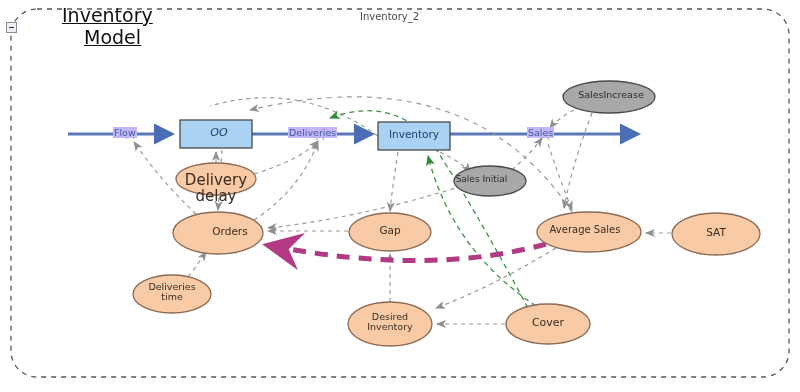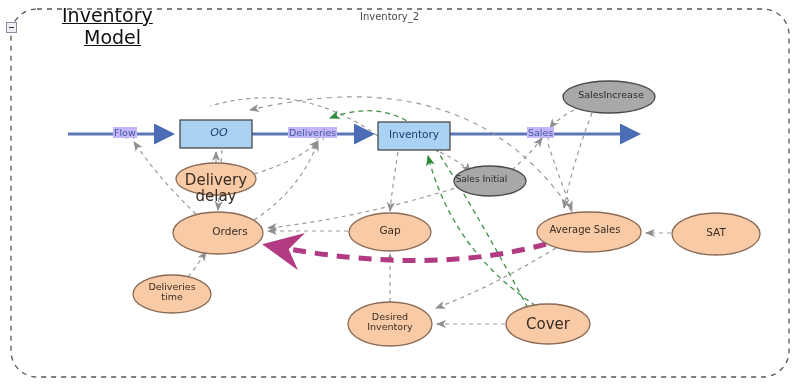--- a/index.html
+++ b/index.html
@@ -169,20 +169,20 @@
   <div class="node-label lbl-stock" style="left:180px;top:127px;width:78px;font-size:11px;">OO</div>
   <div class="node-label lbl-stock plain" style="left:378px;top:129px;width:72px;font-size:10.5px;">Inventory</div>
 
   <div class="node-label" style="left:166px;top:173px;width:100px;font-size:15px;">Delivery delay</div>
   <div class="node-label" style="left:173px;top:226px;width:114px;font-size:10.5px;">Orders</div>
   <div class="node-label" style="left:133px;top:282px;width:78px;font-size:9.5px;">Deliveries
 time</div>
   <div class="node-label" style="left:349px;top:225px;width:82px;font-size:10.5px;">Gap</div>
   <div class="node-label" style="left:348px;top:312px;width:84px;font-size:9.5px;">Desired
 Inventory</div>
-  <div class="node-label" style="left:506px;top:317px;width:84px;font-size:15px;">Cover</div>
+  <div class="node-label" style="left:506px;top:317px;width:84px;font-size:11px;">Cover</div>
   <div class="node-label" style="left:537px;top:225px;width:96px;font-size:10px;">Average Sales</div>
   <div class="node-label" style="left:672px;top:227px;width:88px;font-size:10.5px;">SAT</div>
 
   <div class="node-label lbl-gray" style="left:563px;top:90px;width:96px;font-size:9.5px;">SalesIncrease</div>
   <div class="node-label lbl-gray" style="left:454px;top:175px;width:55px;font-size:9px;">Sales Initial</div>
 
 </div>
 
 </body></html>

